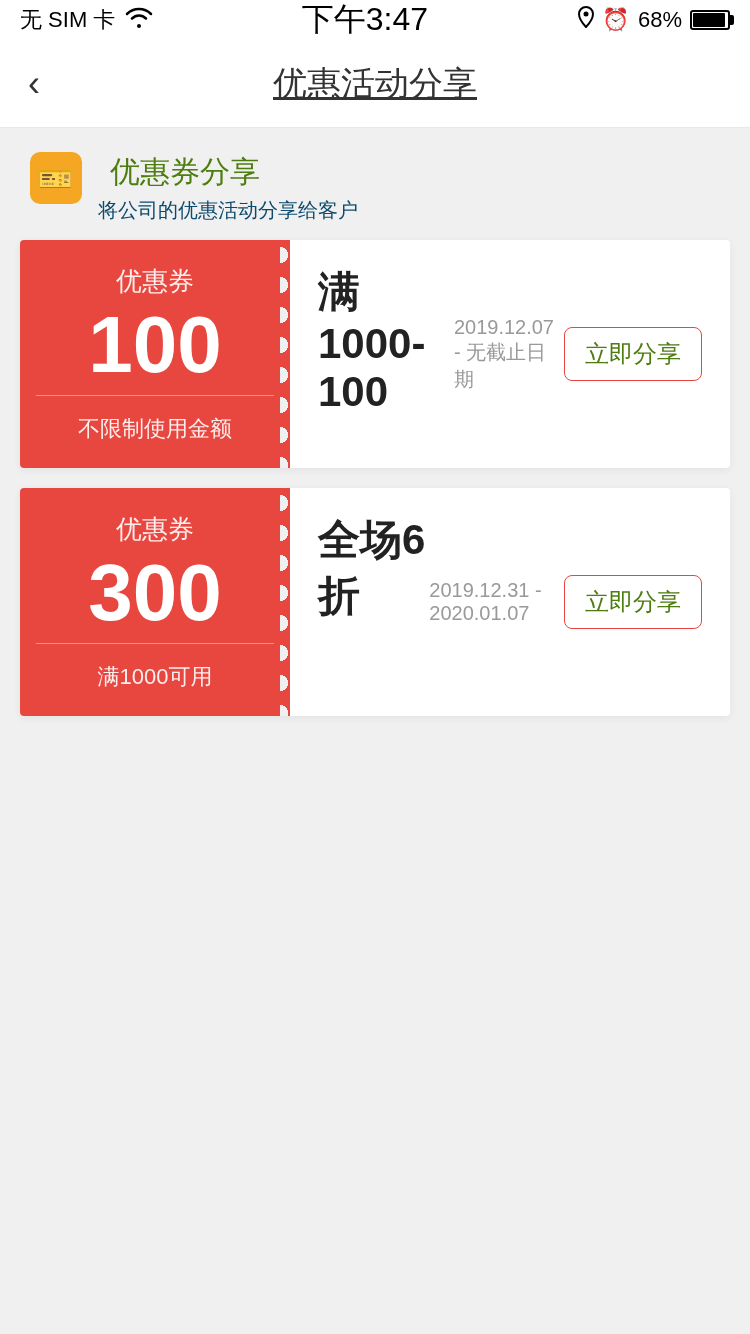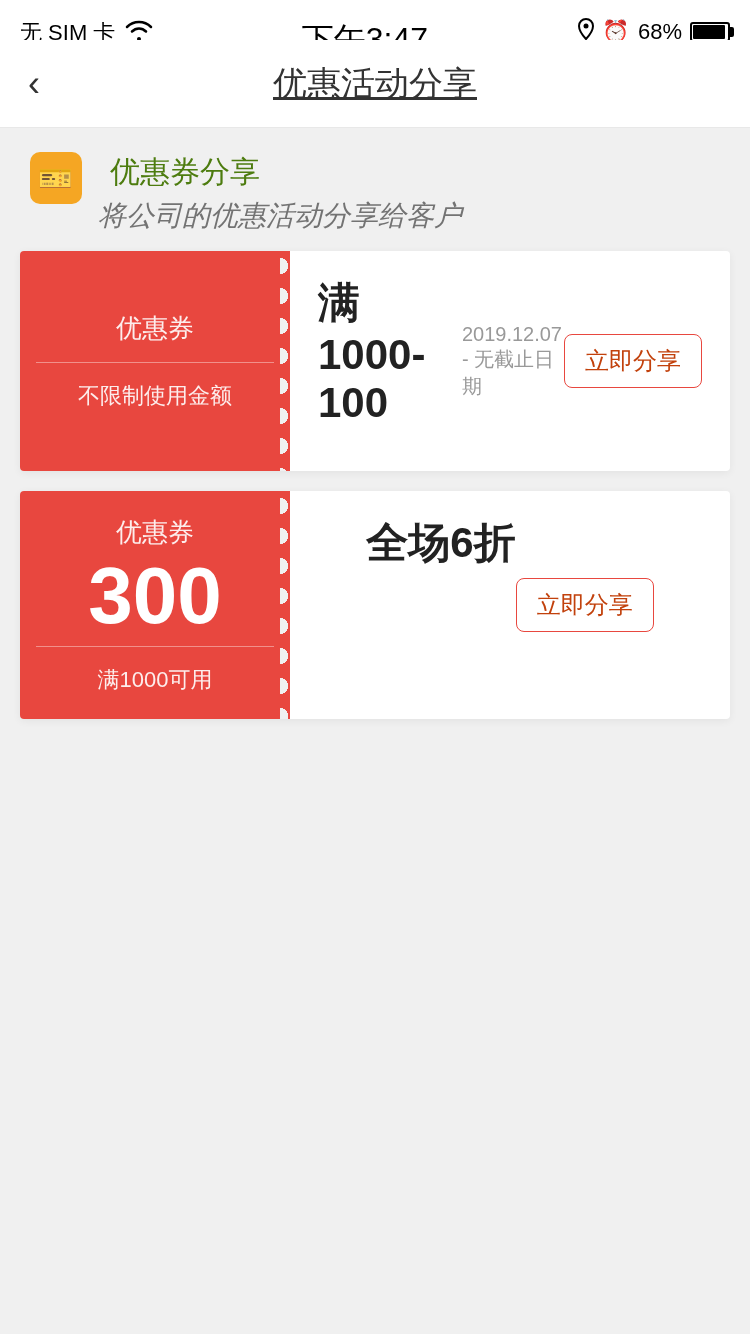--- a/index.html
+++ b/index.html
@@ -12,23 +12,23 @@
       background: #f0f0f0;
       overflow-x: hidden;
     }
 
     
     .status-bar {
       width: 750px;
       height: 40px;
       background: #fff;
       display: flex;
-      align-items: flex-start;
+      align-items: center;
       justify-content: space-between;
-      padding: 18px 20px;
+      padding: 0 20px;
       font-size: 24px;
       font-weight: 500;
     }
     .status-left {
       display: flex;
       align-items: center;
       gap: 10px;
       font-size: 22px;
     }
     .status-center {
@@ -116,24 +116,23 @@
       flex-shrink: 0;
     }
     .section-text {}
     .section-title {
       font-size: 30px;
       font-weight: 400;
       color: #4d7c0f;
       margin-left: 12px;
     }
     .section-subtitle {
-      font-size: 28px;
-      color: #737373;
+      font-size: 20px;
+      color: #0c4a6e;
       margin-top: 4px;
-      font-style: italic;
     }
 
     
     .coupon-list {
       background: #f0f0f0;
       padding: 0 20px;
     }
 
     
     .coupon-card {
@@ -208,33 +207,33 @@
     .coupon-name {
       font-size: 42px;
       font-weight: 700;
       color: #222;
       margin-bottom: 20px;
     }
     .coupon-info-row {
       display: flex;
       align-items: center;
       justify-content: space-between;
-      gap: 2px;
+      gap: 10px;
     }
     .coupon-date {
       font-size: 20px;
       color: #999;
       flex: 1;
     }
     .share-btn {
       border: 1.5px solid #e8473f;
       border-radius: 8px;
       padding: 10px 20px;
       font-size: 24px;
-      color: #c2410c;
+      color: #4d7c0f;
       background: #fff;
       cursor: pointer;
       white-space: nowrap;
       flex-shrink: 0;
     }
 
     
     .empty-area {
       background: #f0f0f0;
       height: 600px;
@@ -282,20 +281,21 @@
   <div class="section-text">
     <div class="section-title">优惠券分享</div>
     <div class="section-subtitle">将公司的优惠活动分享给客户</div>
   </div>
 </div>
 
 <div class="coupon-list">
 <div class="coupon-card">
       <div class="coupon-left">
         <div class="coupon-label">优惠券</div>
+        <div class="coupon-value">100</div>
         <div class="coupon-divider"></div>
         <div class="coupon-condition">不限制使用金额</div>
       </div>
       <div class="coupon-right">
         <div class="coupon-name">满1000-100</div>
         <div class="coupon-info-row">
           <span class="coupon-date">2019.12.07 - 无截止日期</span>
           <button class="share-btn">立即分享</button>
         </div>
       </div>
@@ -303,19 +303,20 @@
     <div class="coupon-card">
       <div class="coupon-left">
         <div class="coupon-label">优惠券</div>
         <div class="coupon-value">300</div>
         <div class="coupon-divider"></div>
         <div class="coupon-condition">满1000可用</div>
       </div>
       <div class="coupon-right">
         <div class="coupon-name">全场6折</div>
         <div class="coupon-info-row">
+          <span class="coupon-date">2019.12.31 - 2020.01.07</span>
           <button class="share-btn">立即分享</button>
         </div>
       </div>
     </div>
   </div>
 
 <div class="empty-area"></div>
 
 </body></html>

